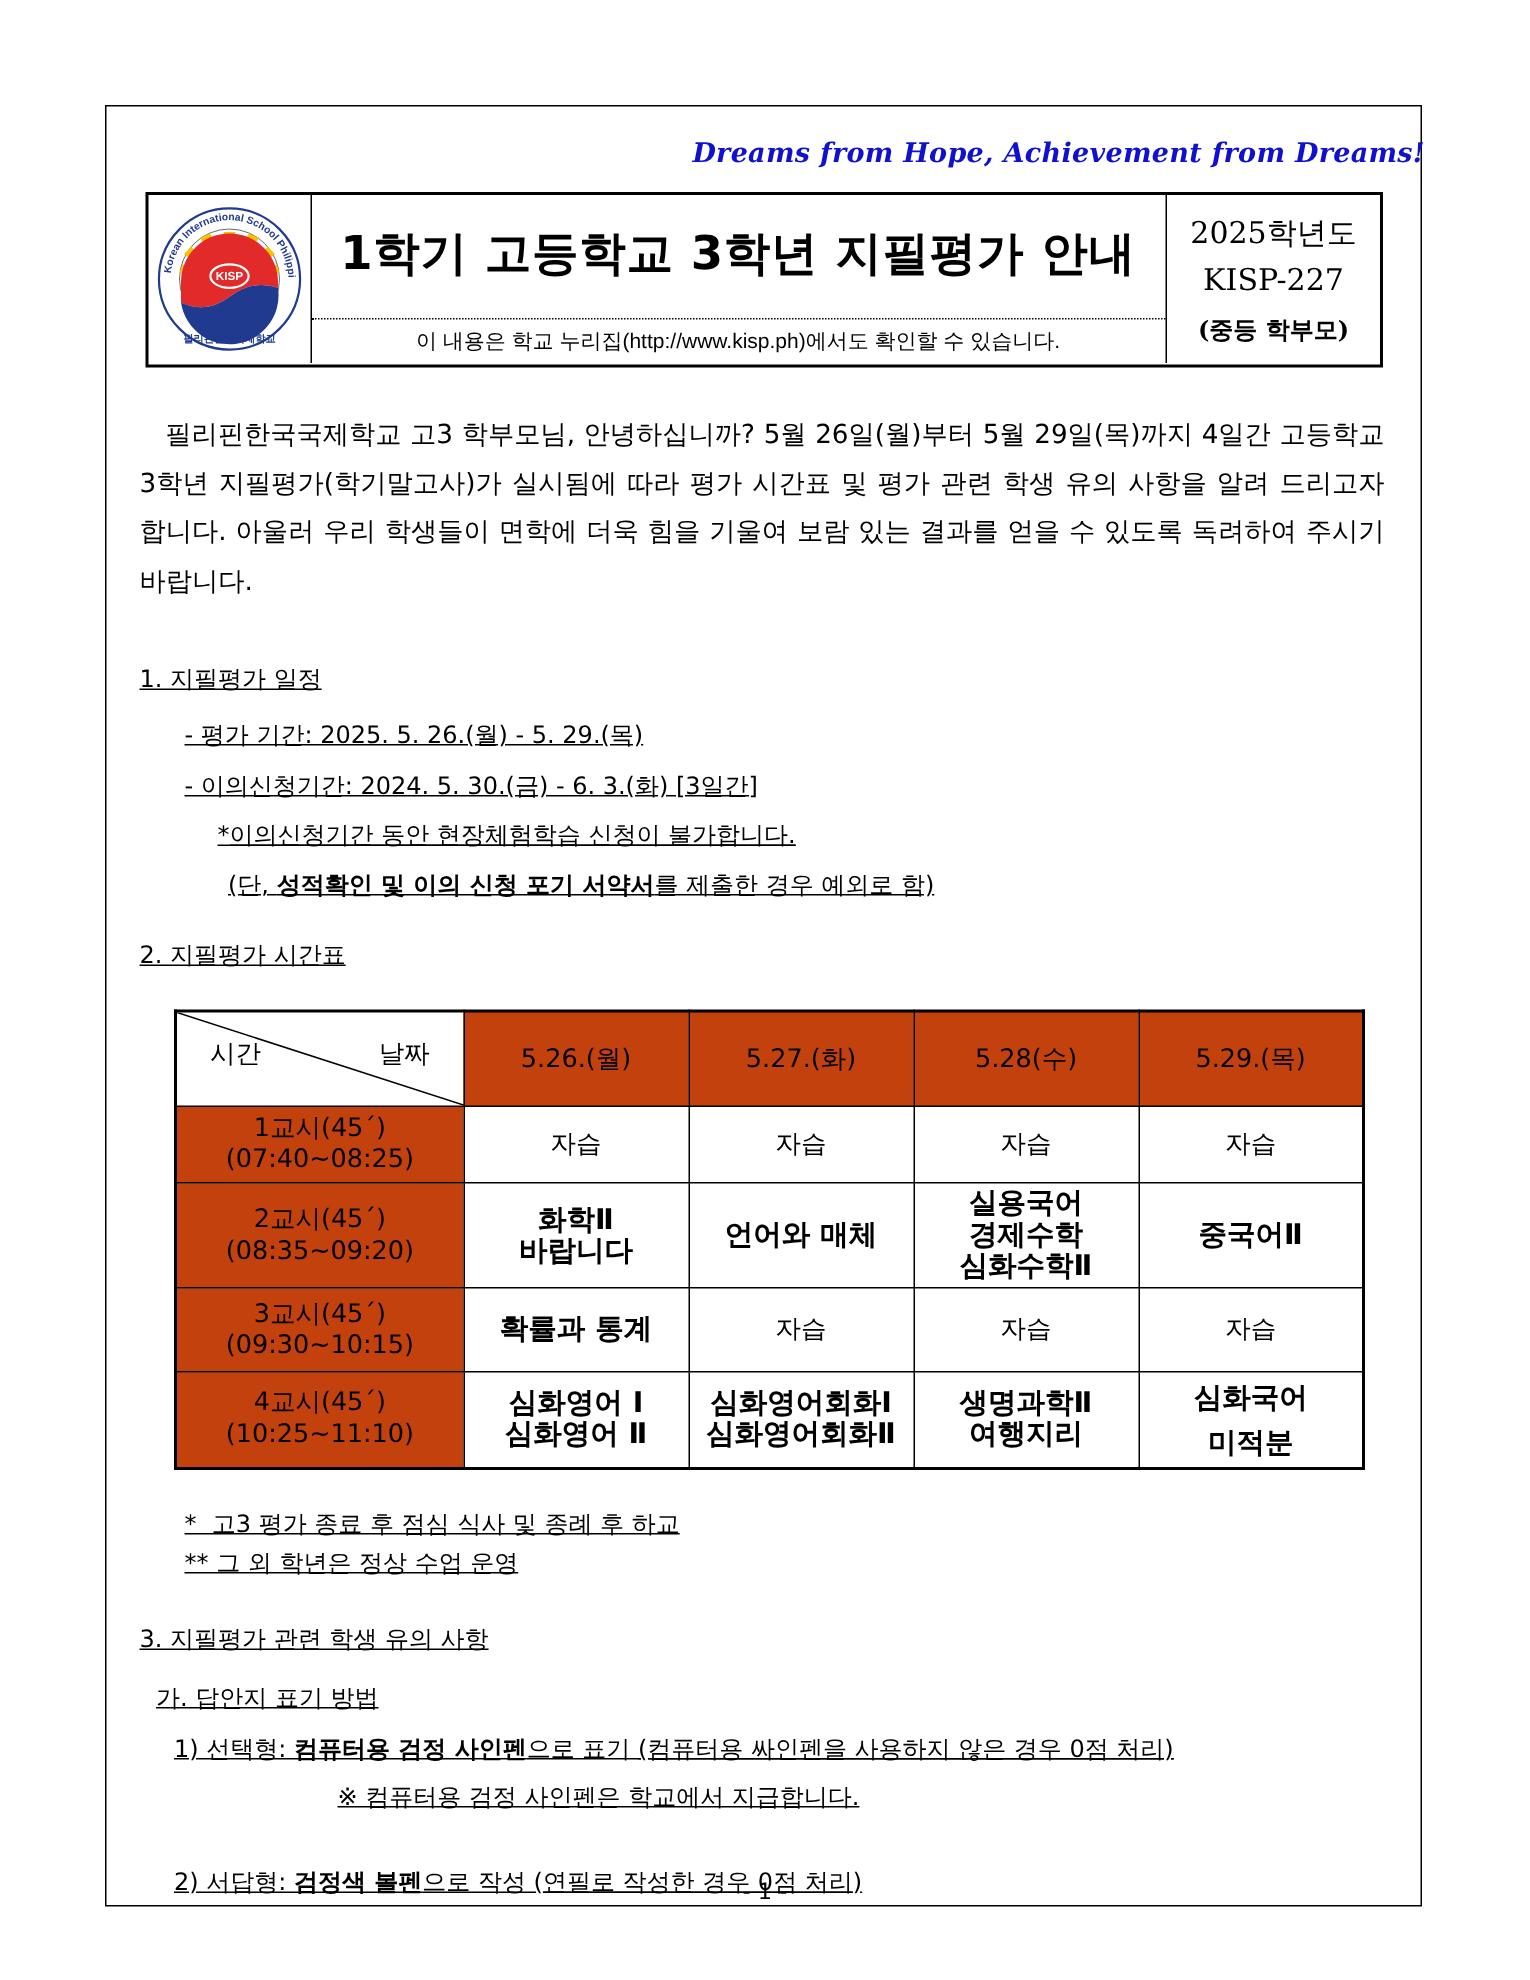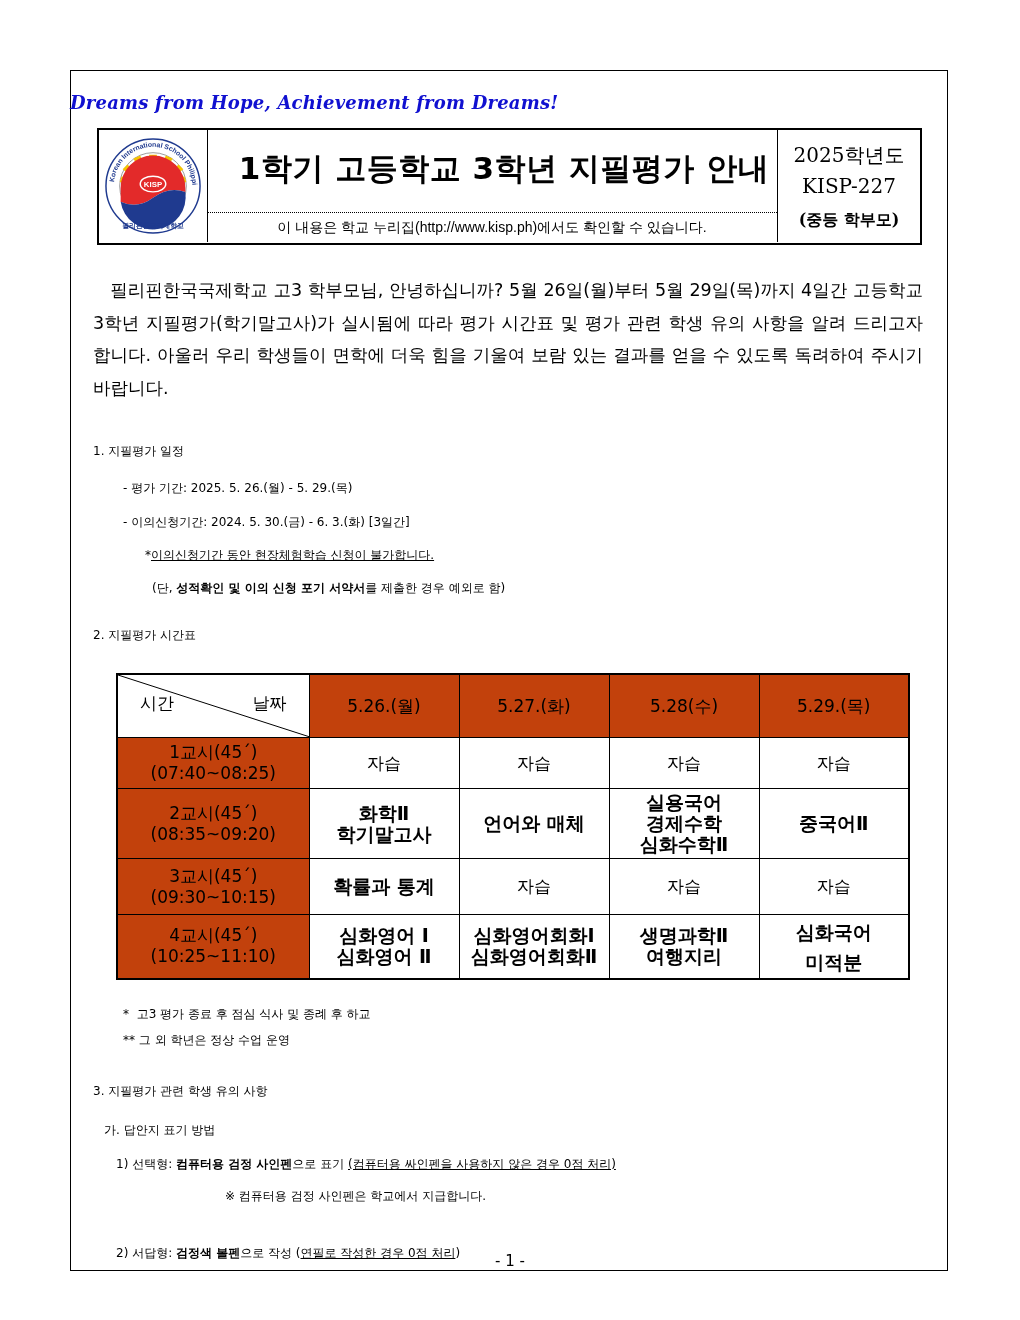--- a/index.html
+++ b/index.html
@@ -1,42 +1,42 @@
 <!DOCTYPE html>
 <html><head>
 <meta charset="utf-8">
 <style>
   html, body { margin: 0; padding: 0; background: #ffffff; }
   body { width: 1020px; height: 1320px; position: relative; overflow: hidden;
          font-family: "DejaVu Sans", "Liberation Sans", sans-serif; color: #000; }
   .frame { position: absolute; left: 70px; top: 70px; width: 878px; height: 1201px;
            border: 1.5px solid #000; box-sizing: border-box; }
-  .slogan { position: absolute; left: 70px; top: 92px; width: 880px; text-align: left;
+  .slogan { position: absolute; left: 70px; top: 92px; width: 880px; text-align: right;
             font-family: "DejaVu Serif", "Liberation Serif", serif; font-style: italic; font-weight: bold;
             font-size: 18px; color: #1010d0; letter-spacing: 0.2px; }
   .hdr { position: absolute; left: 97px; top: 128px; width: 825px; height: 117px;
          border: 2.5px solid #000; box-sizing: border-box; }
   .hdr .logo-cell { position: absolute; left: 0; top: 0; width: 108px; height: 112px;
                     border-right: 1px solid #000; display: flex; align-items: center; justify-content: center; }
   .hdr .title-cell { position: absolute; left: 108px; top: 0; width: 570px; height: 112px; }
   .hdr .title { position: absolute; left: 0; top: 18px; width: 570px; text-align: center;
-                font-size: 31px; font-weight: bold; letter-spacing: 0.5px; padding-left: 12px; }
+                font-size: 31px; font-weight: bold; letter-spacing: 0.5px; }
   .hdr .sub-divider { position: absolute; left: 0; top: 82px; width: 570px; border-top: 1px dotted #000; }
   .hdr .subtitle { position: absolute; left: 0; top: 89px; width: 570px; text-align: center;
                    font-family: Liberation Sans, sans-serif; font-size: 14px; }
   .hdr .info-cell { position: absolute; left: 678px; top: 0; width: 142px; height: 112px;
                     border-left: 1px solid #000; text-align: center;
                     font-family: "DejaVu Serif", "Liberation Serif", serif; }
   .hdr .info1 { position: absolute; top: 12px; width: 142px; font-size: 20px; }
   .hdr .info2 { position: absolute; top: 44px; width: 142px; font-size: 20px; }
   .hdr .info3 { position: absolute; top: 80px; width: 142px; font-size: 16px; font-weight: bold; }
 
   .para { position: absolute; left: 93px; top: 274px; width: 830px; font-size: 17.5px;
           line-height: 32.5px; text-align: justify; }
-  .txt { position: absolute; font-size: 12px; white-space: nowrap; }
+  .txt { position: absolute; font-size: 16px; white-space: nowrap; text-decoration: underline; }
   .u { text-decoration: underline; }
   .b { font-weight: bold; }
   .red { color: #000000; }
 
   table.tt { position: absolute; left: 116px; top: 673px; border-collapse: collapse;
              border: 2.5px solid #000; table-layout: fixed; }
   table.tt td { border: 1px solid #000; text-align: center; vertical-align: middle;
                 font-size: 17px; line-height: 21px; padding: 0; }
   table.tt td.gray { background: #c2410c; }
   table.tt td.bold { font-weight: bold; font-size: 19px; line-height: 21px; }
@@ -134,21 +134,21 @@
     <td>자습</td>
     <td>자습</td>
   </tr>
   <tr style="height:70px">
     <td class="gray">
           <div>2교시(45´)</div>
           <div>(08:35~09:20)</div>
         </td>
     <td class="bold">
           <div>화학Ⅱ</div>
-          <div>학기말고사</div>
+          <div>바랍니다</div>
         </td>
     <td class="bold">언어와 매체</td>
     <td class="bold">
           <div>실용국어</div>
           <div>경제수학</div>
           <div>심화수학Ⅱ</div>
         </td>
     <td class="bold">중국어Ⅱ</td>
   </tr>
   <tr style="height:56px">

